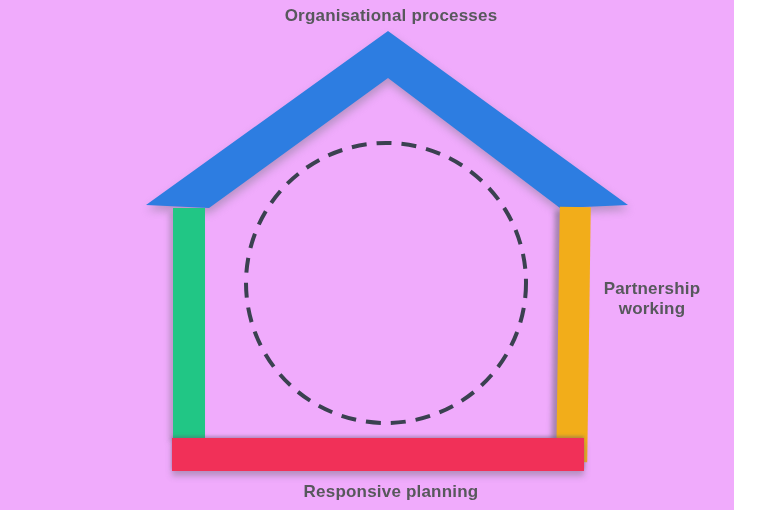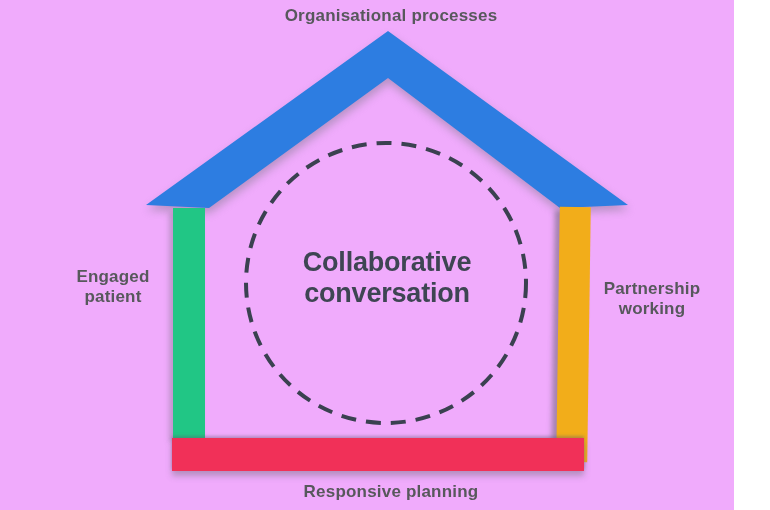--- a/index.html
+++ b/index.html
@@ -109,21 +109,19 @@
     <polygon class="roof" points="388,31 628,205 560,208 388,78 209,208 146,205" fill="#2d7de1"></polygon>
     <circle class="dashed-circle" cx="386" cy="283" r="140" stroke="#3a4150"></circle>
   </svg>
 
   <div class="bar bar-right" style="background: rgb(242, 173, 26);"></div>
 
   <div class="bar bar-left" style="background: rgb(33, 198, 133);"></div>
 
   <div class="bar bar-bottom" style="background: rgb(241, 48, 88);"></div>
 
-  <div class="label label-left" style="color: rgb(87, 88, 92);">Engaged patient</div>
 
   <div class="label label-right" style="color: rgb(87, 88, 92);">Partnership working</div>
 
   <div class="label label-bottom" style="color: rgb(87, 88, 92);">Responsive planning</div>
 
-  <div class="center-text" style="color: rgb(62, 69, 83);">Collaborative conversation</div>
 
 </div>
 
 </body></html>

